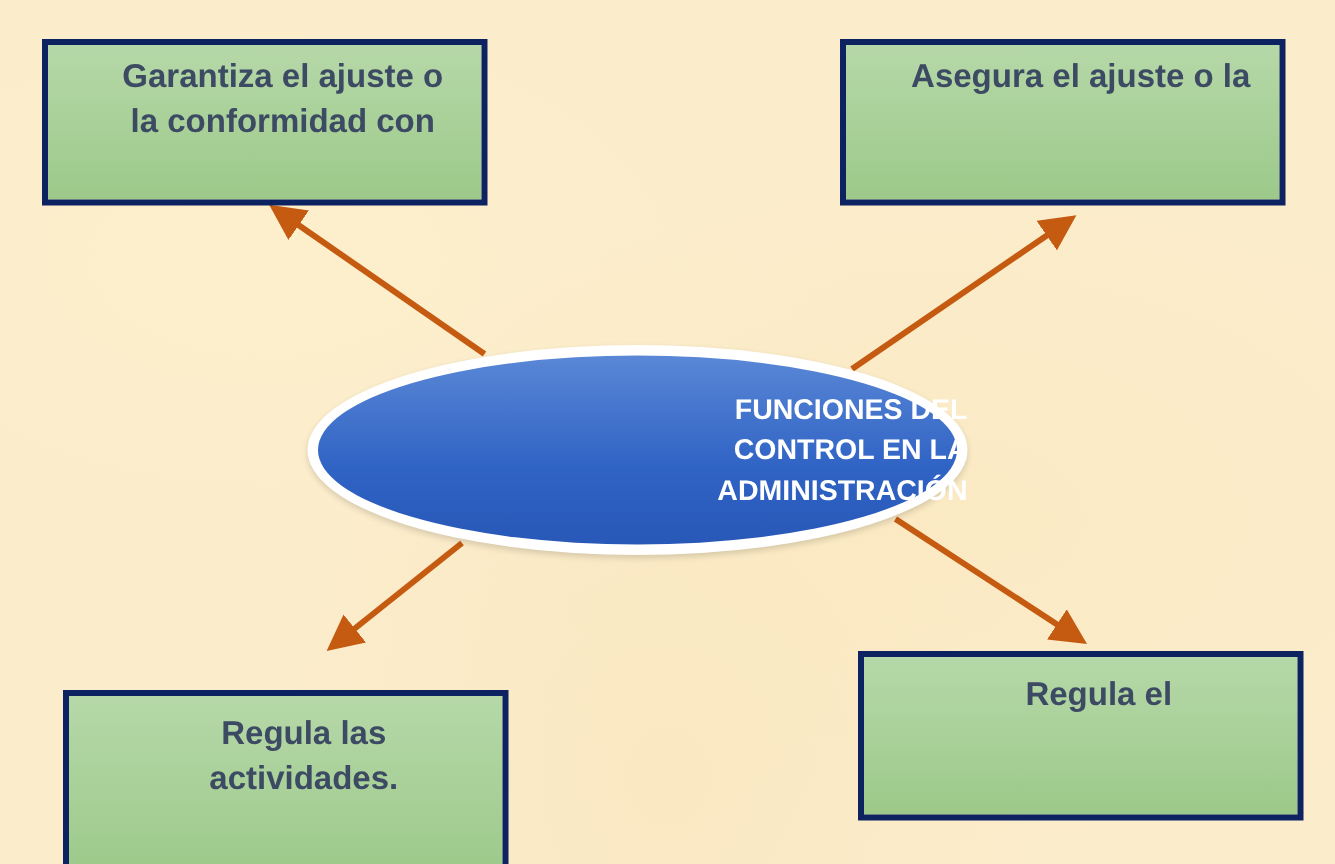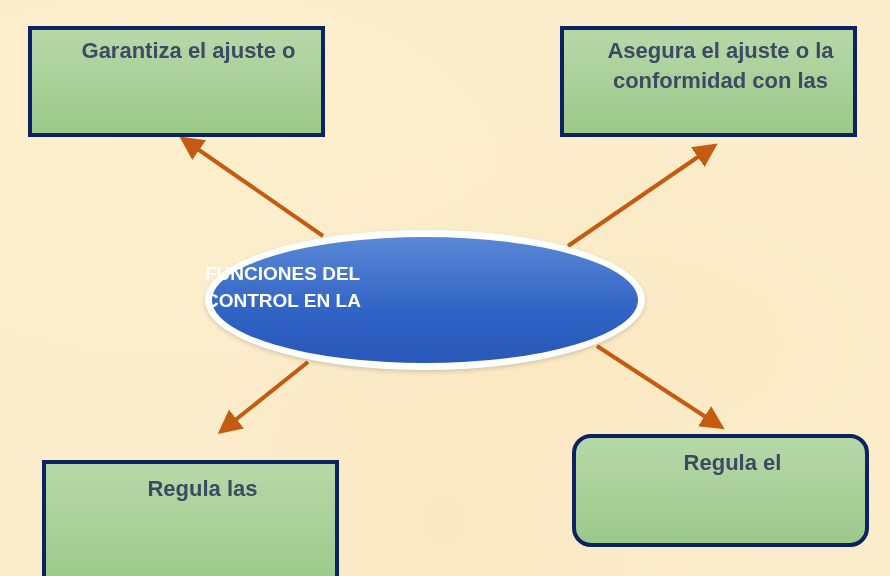--- a/index.html
+++ b/index.html
@@ -15,73 +15,75 @@
   .box {
     position: absolute; box-sizing: border-box;
     border: 4px solid #0d2260;
     background: linear-gradient(#b6d8a8, #9cc98a);
     color: #3d4a63; font-weight: bold; font-size: 22px; line-height: 30px;
     text-align: center; padding-top: 6px;
   }
   #box-tl { left: 28px; top: 26px; width: 297px; height: 111px; }
   #box-tr { left: 560px; top: 26px; width: 297px; height: 111px; }
   #box-bl { left: 42px; top: 460px; width: 297px; height: 130px; padding-top: 10px; }
-  #box-br { left: 572px; top: 434px; width: 297px; height: 113px; padding-top: 10px; border-radius: 19px; }
+  #box-br { left: 572px; top: 434px; width: 297px; height: 113px; padding-top: 10px; }
   .box span { display: block; padding-left: 24px; }
   svg.arrows { position: absolute; left: 0; top: 0; }
   .ellipse-wrap {
     position: absolute; left: 205px; top: 230px; width: 440px; height: 140px;
   }
   .ellipse {
     position: absolute; inset: 0; border-radius: 50%;
     background: #ffffff;
     box-shadow: 0 2px 4px rgba(0,0,0,0.15);
   }
   .ellipse-inner {
     position: absolute; left: 7px; top: 7px; right: 7px; bottom: 7px; border-radius: 50%;
     background: linear-gradient(#5a87d6, #2f63c4 60%, #2858b8);
   }
   .ellipse-text {
     position: absolute; left: 0; right: 0; top: 30px;
-    text-align: left; color: #ffffff; font-weight: bold; font-size: 19px; line-height: 27px;
+    text-align: right; color: #ffffff; font-weight: bold; font-size: 19px; line-height: 27px;
   }
   .ellipse-text span { display: block; }
 </style>
 </head>
 <body>
 
 <svg class="arrows" width="890" height="576">
   <defs>
     <marker id="ah" markerWidth="6" markerHeight="6" refX="4" refY="3" orient="auto" markerUnits="strokeWidth">
       <path d="M0,0 L6,3 L0,6 z" fill="#c55a11"></path>
     </marker>
   </defs>
   <line x1="323" y1="236" x2="186" y2="141" stroke="#c55a11" stroke-width="4" marker-end="url(#ah)"></line>
   <line x1="568" y1="246" x2="711" y2="148" stroke="#c55a11" stroke-width="4" marker-end="url(#ah)"></line>
   <line x1="308" y1="362" x2="224" y2="429" stroke="#c55a11" stroke-width="4" marker-end="url(#ah)"></line>
   <line x1="597" y1="346" x2="718" y2="425" stroke="#c55a11" stroke-width="4" marker-end="url(#ah)"></line>
 </svg>
 
 <div class="box" id="box-tl">
   <span>Garantiza el ajuste o</span>
+  <span>la conformidad con</span>
 </div>
 
 <div class="box" id="box-tr">
   <span>Asegura el ajuste o la</span>
-  <span>conformidad con las</span>
 </div>
 
 <div class="box" id="box-bl">
   <span>Regula las</span>
+  <span>actividades.</span>
 </div>
 
 <div class="box" id="box-br">
   <span>Regula el</span>
 </div>
 
 <div class="ellipse-wrap">
   <div class="ellipse"></div>
   <div class="ellipse-inner"></div>
   <div class="ellipse-text">
     <span>FUNCIONES DEL</span>
     <span>CONTROL EN LA</span>
+    <span>ADMINISTRACIÓN</span>
   </div>
 </div>
 
 </body></html>

